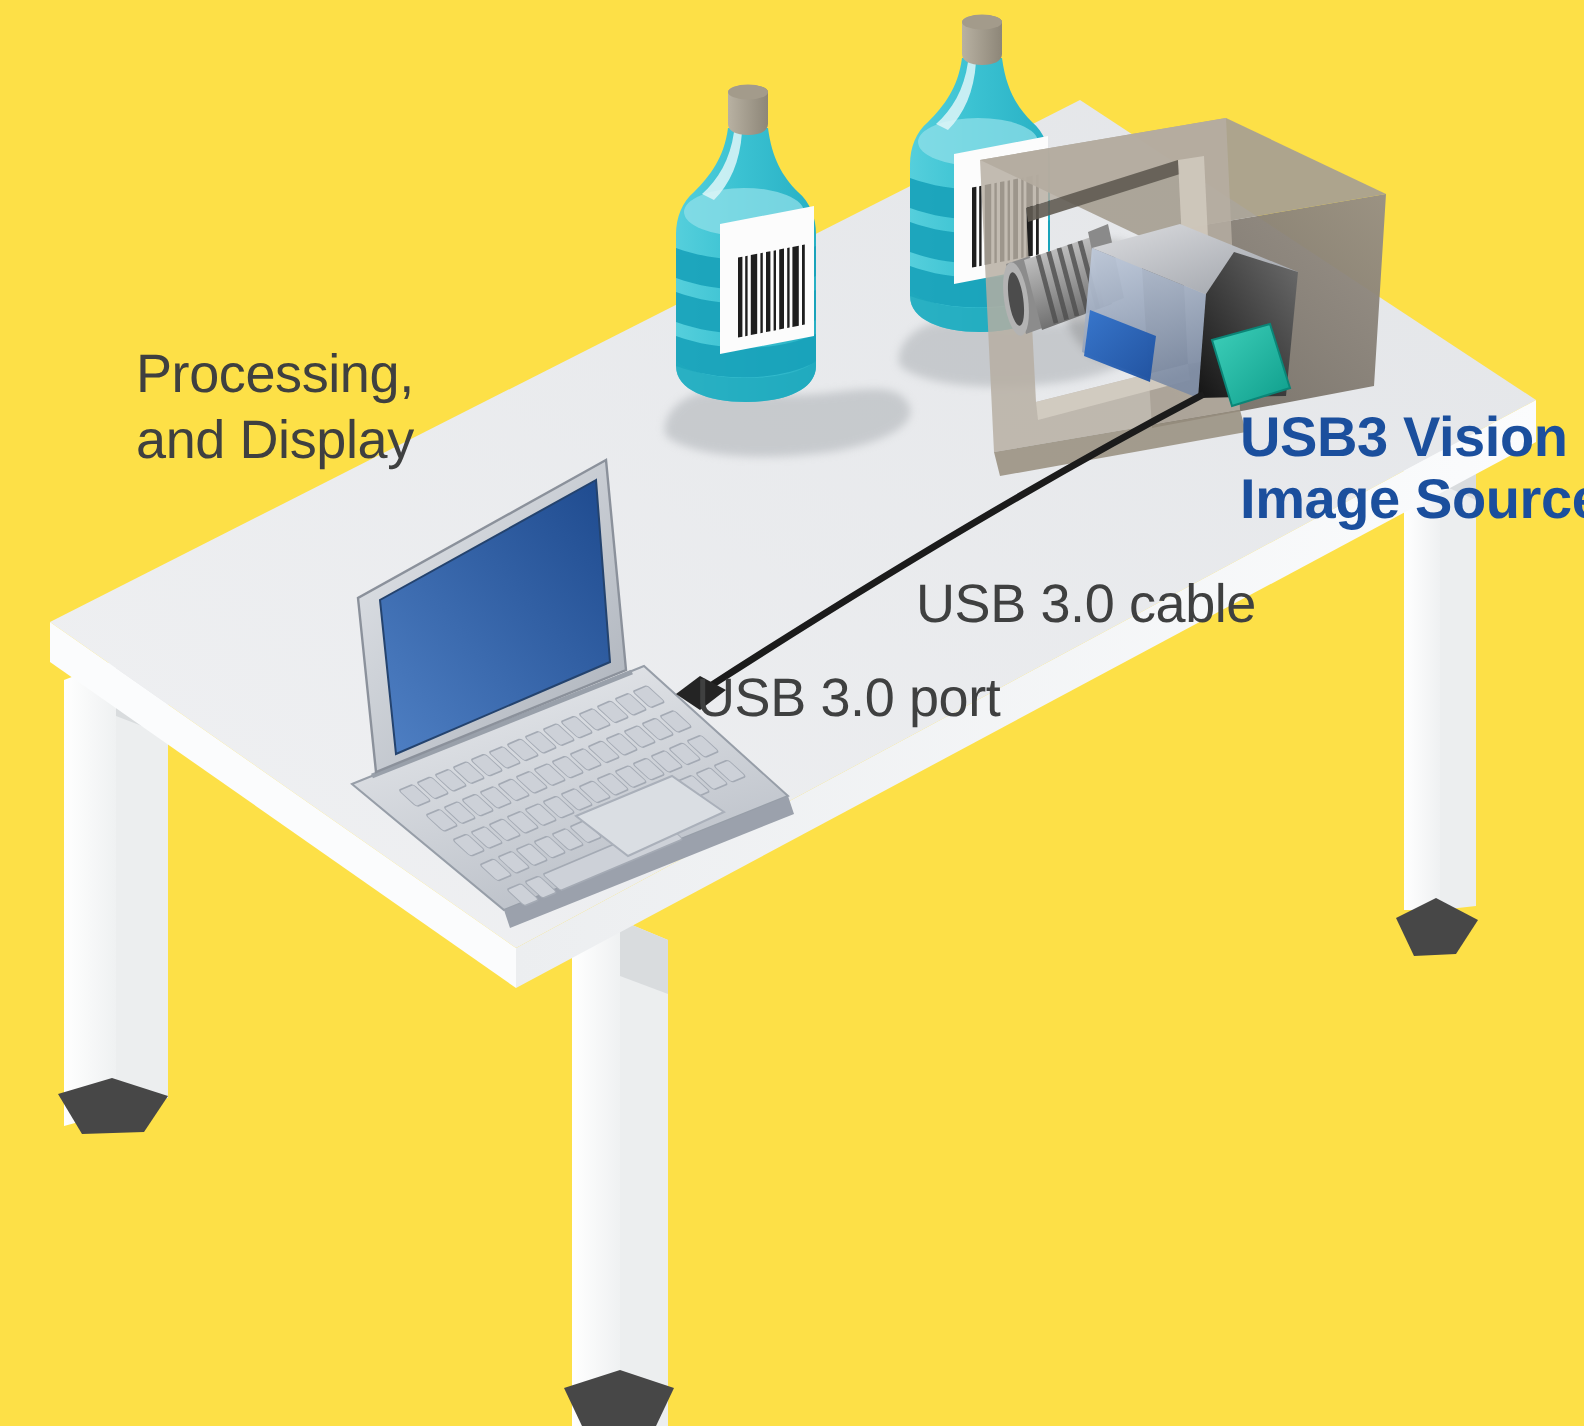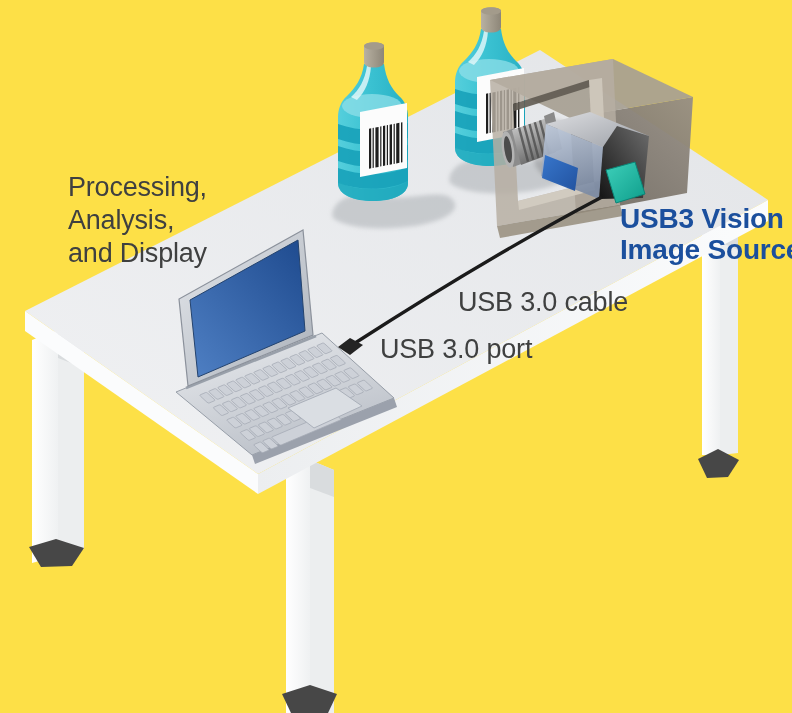--- a/index.html
+++ b/index.html
@@ -2,21 +2,21 @@
 <html><head>
 <meta charset="utf-8">
 <style>
   html,body{margin:0;padding:0;background:#ffffff;}
   .canvas{position:relative;width:792px;height:713px;background:#fde047;overflow:hidden;
           font-family:"Liberation Sans", sans-serif;}
   .canvas svg{position:absolute;left:0;top:0;}
   .label{position:absolute;color:#3f4040;font-size:27px;line-height:33px;letter-spacing:-0.2px;white-space:nowrap;}
   .label-processing{left:68px;top:171px;}
   .label-cable{left:458px;top:286px;}
-  .label-port{left:380px;top:333px;}
+  .label-port{left:348px;top:333px;}
   .label-source{left:620px;top:203px;color:#1b4f9d;font-weight:bold;font-size:28px;line-height:31px;white-space:nowrap;}
 </style>
 </head>
 <body>
 
 <div class="canvas">
 <svg width="792" height="713" viewBox="0 0 792 713">
   <defs>
     <linearGradient id="tableGrad" x1="0" y1="1" x2="1" y2="0">
       <stop offset="0" stop-color="#f0f1f3"></stop>
@@ -240,21 +240,20 @@
     <polygon points="298,240 190,300 198,377 305,331" fill="url(#screenGrad)" stroke="#24436e" stroke-width="1"></polygon>
   </g>
 
   <path d="M602,197 Q490,256 352,345" fill="none" stroke="#1b1b1b" stroke-width="3.4"></path>
   <polygon points="606,170 635,162 645,194 616,203" fill="url(#cardGrad)" stroke="#0b8577" stroke-width="1"></polygon>
   <polygon points="338,347 350,338 363,345 350,355" fill="#242424"></polygon>
 </svg>
 
 <div class="label label-processing">
   <div>Processing,</div>
-  <div>Analysis,</div>
   <div>and Display</div>
 </div>
 <div class="label label-cable">USB 3.0 cable</div>
 <div class="label label-port">USB 3.0 port</div>
 <div class="label label-source">
   <div>USB3 Vision</div>
   <div>Image Source</div>
 </div>
 </div>
 

